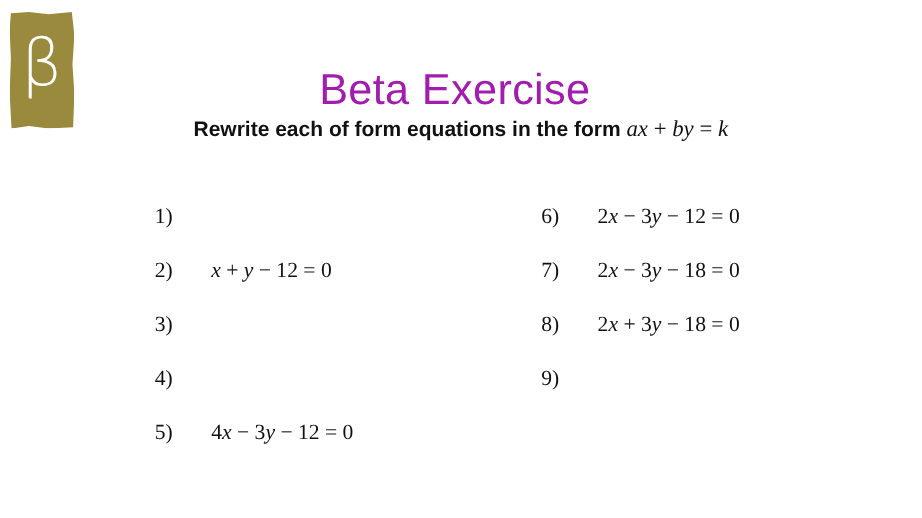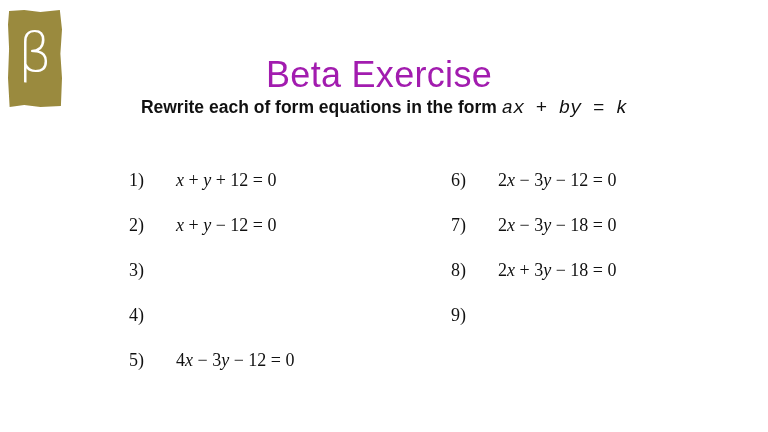--- a/index.html
+++ b/index.html
@@ -18,21 +18,21 @@
     }
     .title {
       position: absolute; left: 0; top: 26px; width: 758px; text-align: center;
       font-size: 36px; font-weight: normal; color: #a21caf; letter-spacing: 0.3px; margin-top: 28px;
     }
     .instruction {
       position: absolute; left: 0; top: 97px; width: 768px; text-align: center;
       font-size: 17.5px; font-weight: bold; color: #111;
     }
     .instruction .math {
-      font-family: Liberation Mono, monospace; font-weight: normal; font-size: 19px;
+      font-family: Liberation Serif, serif; font-weight: normal; font-size: 19px;
     }
     .math i { font-style: italic; }
     .col {
       position: absolute; top: 158px;
     }
     .col.left { left: 129px; }
     .col.right { left: 451px; }
     .q {
       height: 45px; display: flex; align-items: center;
       font-family: "Liberation Serif", serif; font-size: 18px; color: #111;
@@ -49,21 +49,20 @@
 
 <div class="title">Beta Exercise</div>
 
 <div class="instruction">
   <span>Rewrite each of form equations in the form </span><span class="math"><i>ax</i> + <i>by</i> = <i>k</i></span>
 </div>
 
 <div class="col left">
   <div class="q">
     <span class="num">1)</span>
-    <span class="eq math"><i>x</i> + <i>y</i> + 12 = 0</span>
   </div>
   <div class="q">
     <span class="num">2)</span>
     <span class="eq math"><i>x</i> + <i>y</i> − 12 = 0</span>
   </div>
   <div class="q">
     <span class="num">3)</span>
   </div>
   <div class="q">
     <span class="num">4)</span>

